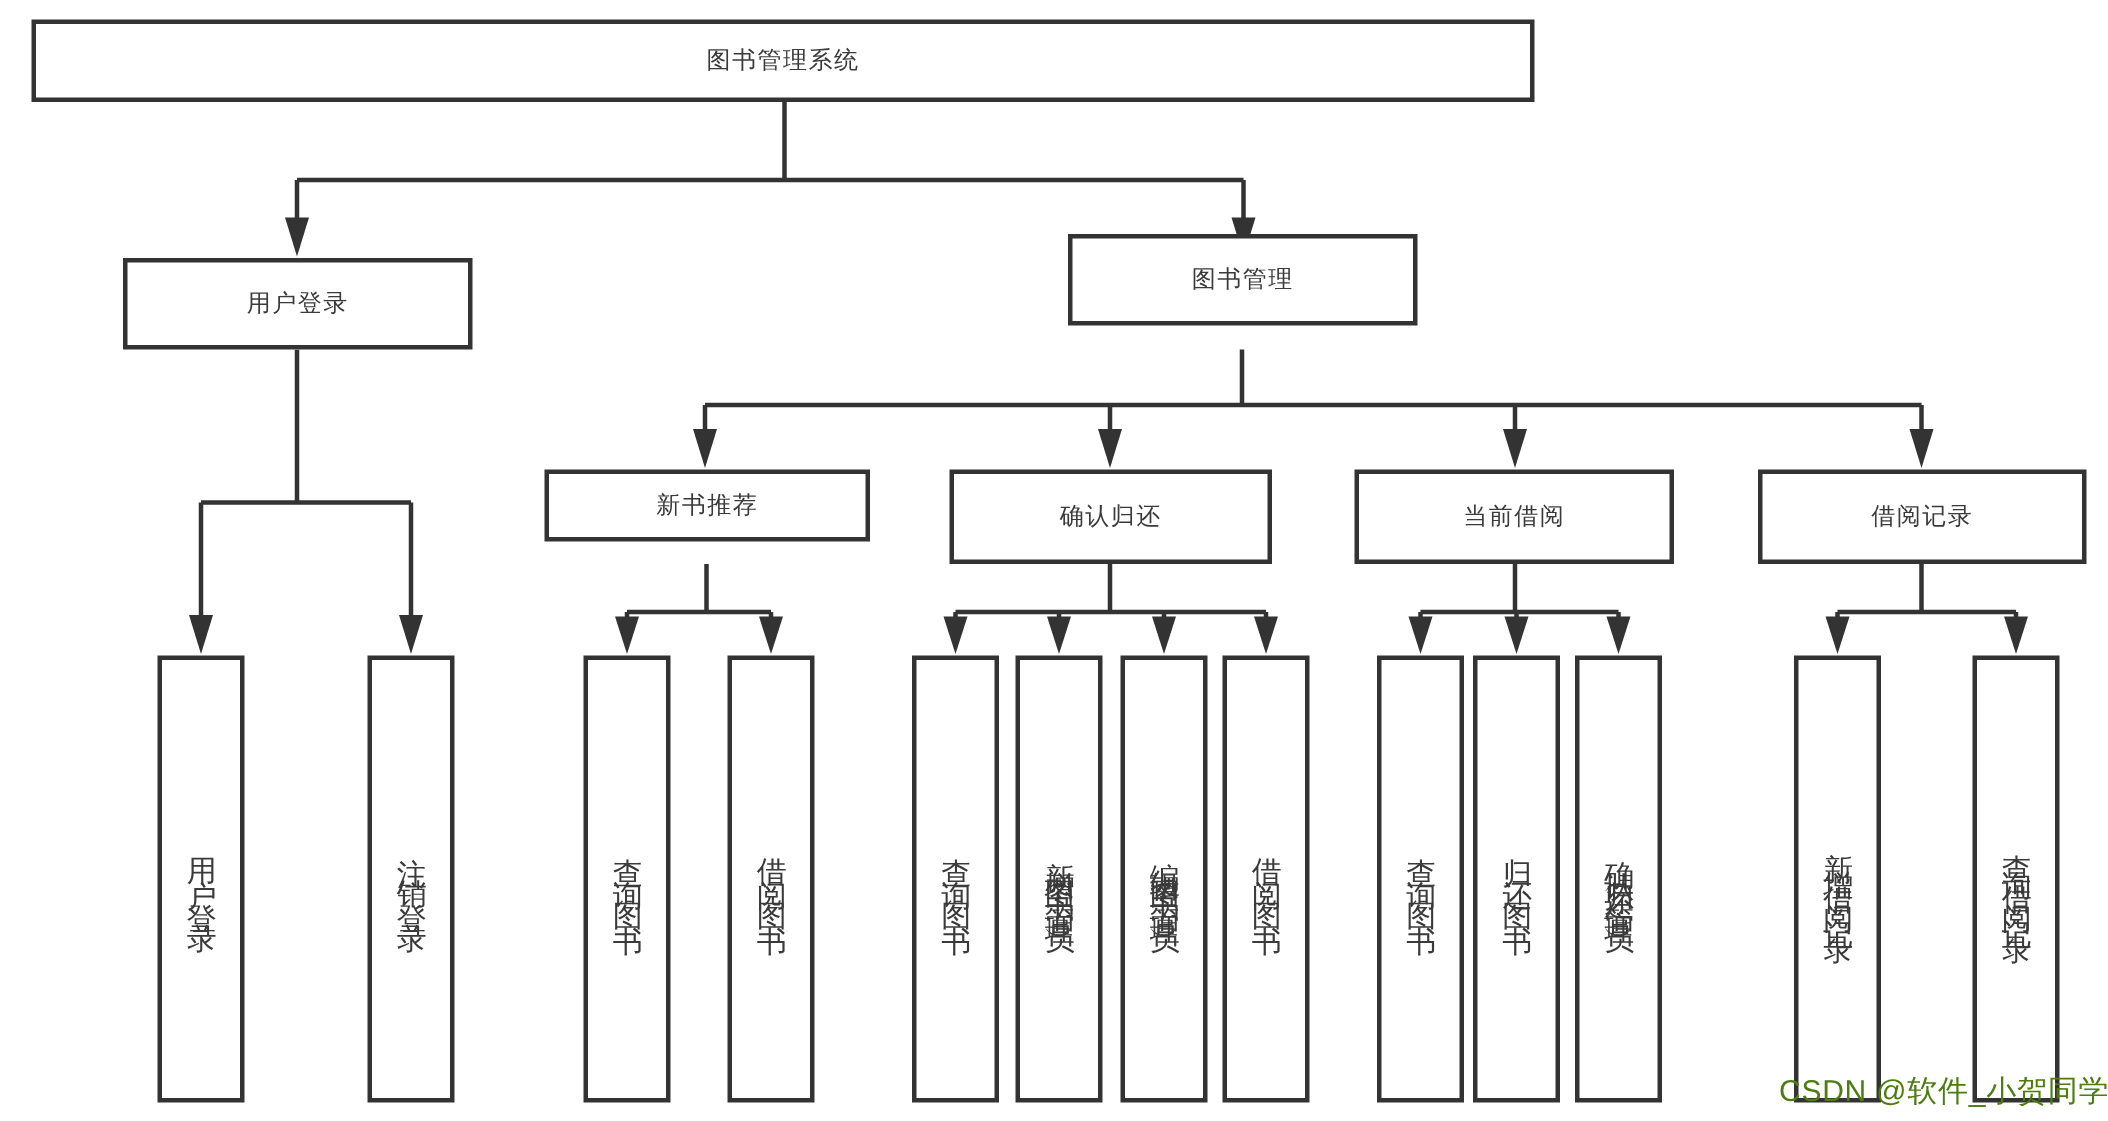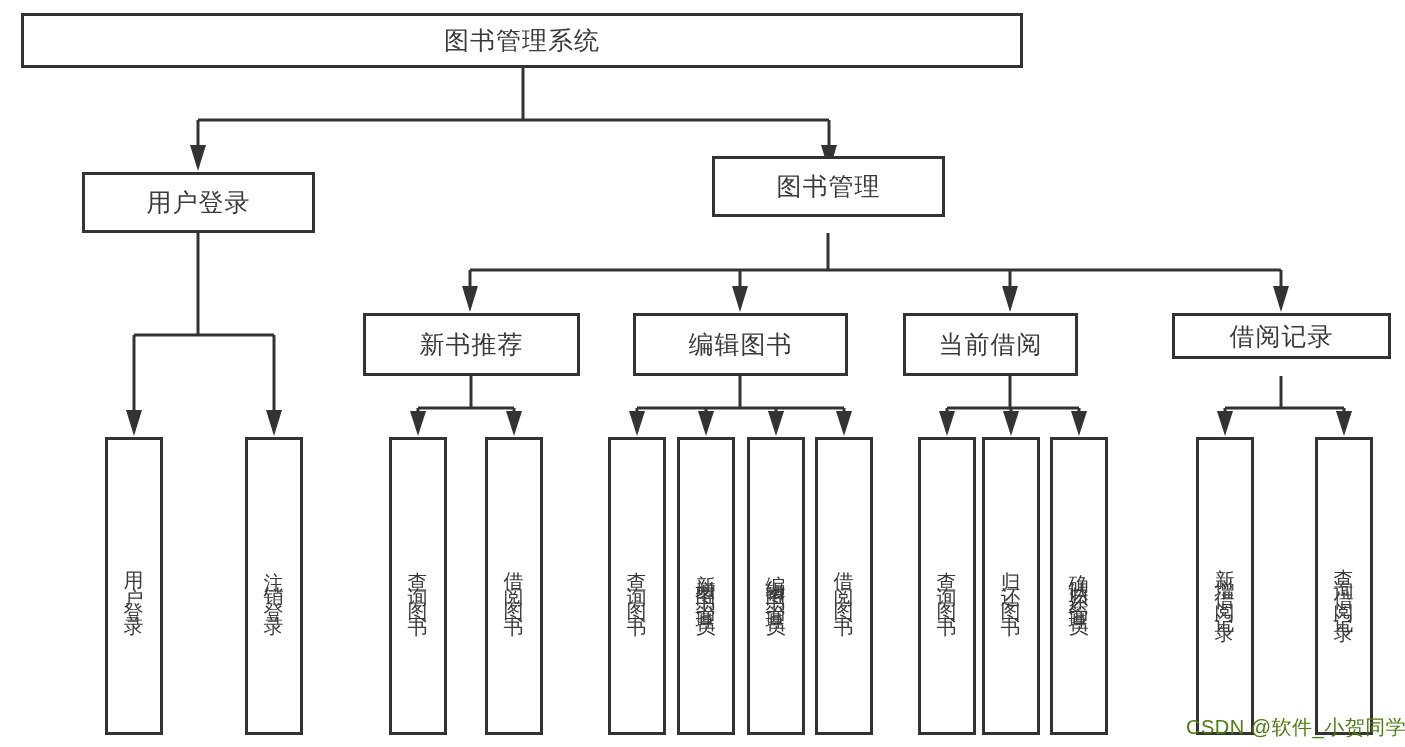--- a/index.html
+++ b/index.html
@@ -15,21 +15,21 @@
   .connectors polygon{fill:#333333;stroke:none;}
   .node{
     position:absolute;
     box-sizing:border-box;
     border:3px solid #333333;
     background:#ffffff;
     display:flex;align-items:center;justify-content:center;
     color:#3a3a3a;
     z-index:2;
   }
-  .h-label{font-size:25px;letter-spacing:1px;white-space:nowrap;}
+  .h-label{font-size:16px;letter-spacing:1px;white-space:nowrap;}
   .v-label{
     writing-mode:vertical-rl;
     text-orientation:mixed;
     font-size:20px;
     line-height:1.1;
     white-space:nowrap;
   }
   .watermark{
     position:absolute;
     left:1186px;top:714px;
@@ -111,30 +111,30 @@
     <span class="h-label">图书管理系统</span>
   </div>
 
   <div class="node" style="left:82px;top:172px;width:233px;height:61px;">
     <span class="h-label">用户登录</span>
   </div>
   <div class="node" style="left:712px;top:156px;width:233px;height:61px;">
     <span class="h-label">图书管理</span>
   </div>
 
-  <div class="node" style="left:363px;top:313px;width:217px;height:63px;">
+  <div class="node" style="left:363px;top:313px;width:217px;height:48px;">
     <span class="h-label">新书推荐</span>
   </div>
   <div class="node" style="left:633px;top:313px;width:215px;height:63px;">
-    <span class="h-label">编辑图书</span>
+    <span class="h-label">确认归还</span>
   </div>
-  <div class="node" style="left:903px;top:313px;width:175px;height:63px;">
+  <div class="node" style="left:903px;top:313px;width:213px;height:63px;">
     <span class="h-label">当前借阅</span>
   </div>
-  <div class="node" style="left:1172px;top:313px;width:219px;height:46px;">
+  <div class="node" style="left:1172px;top:313px;width:219px;height:63px;">
     <span class="h-label">借阅记录</span>
   </div>
 
   <div class="node" style="left:105px;top:437px;width:58px;height:298px;">
     <span class="v-label" style="letter-spacing: 15px;">用户登录</span>
   </div>
   <div class="node" style="left:245px;top:437px;width:58px;height:298px;">
     <span class="v-label" style="letter-spacing: 15px;">注销登录</span>
   </div>
 

